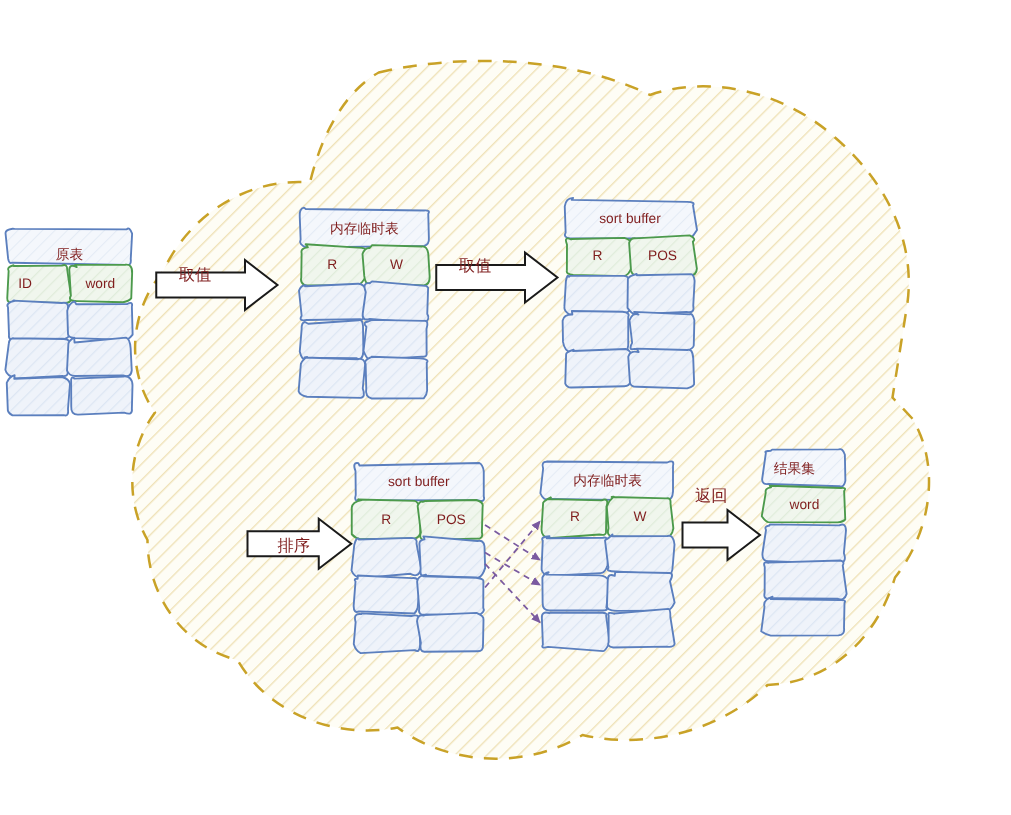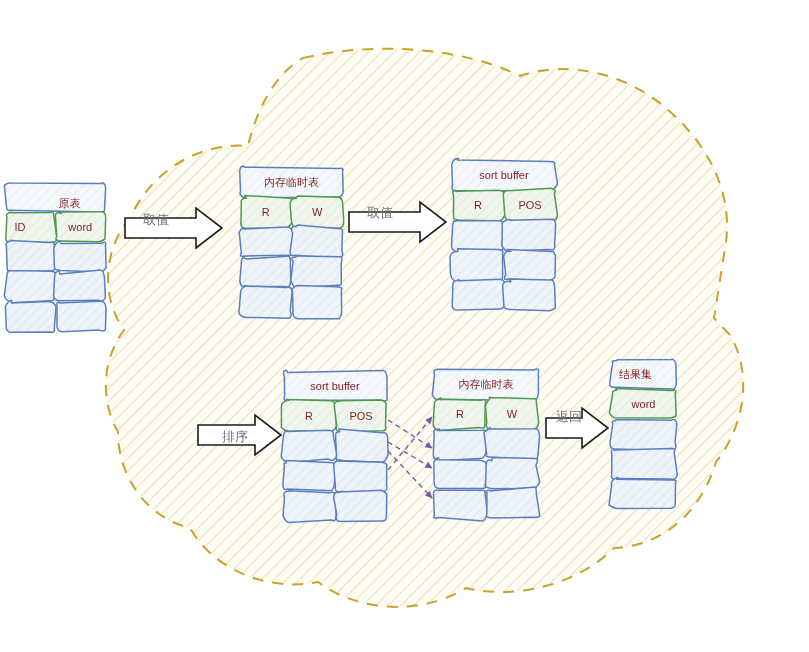--- a/index.html
+++ b/index.html
@@ -33,21 +33,21 @@
     align-items: center;
     justify-content: center;
     font-size: 11px;
     color: #7f1d1d;
     pointer-events: none;
     white-space: nowrap;
   }
   .arrow-label {
     position: absolute;
     font-size: 13px;
-    color: #737373;
+    color: #7f1d1d;
     white-space: nowrap;
   }
 </style>
 </head>
 <body>
 
 <div id="stage">
 
   <svg class="layer" viewBox="0 0 809 652">
     <defs>
@@ -163,36 +163,36 @@
     </svg>
 
   <svg class="layer" id="arrows-svg" viewBox="0 0 809 652">
       <path d="M 125 218 L 196 218 L 196 208 L 222 228 L 196 248 L 196 238 L 125 238 Z" fill="#ffffff" stroke="#1a1a1a" stroke-width="1.6" stroke-linejoin="miter"></path>
       <path d="M 349 212 L 420 212 L 420 202 L 446 222 L 420 242 L 420 232 L 349 232 Z" fill="#ffffff" stroke="#1a1a1a" stroke-width="1.6" stroke-linejoin="miter"></path>
       <path d="M 198 425 L 255 425 L 255 415 L 281 435 L 255 455 L 255 445 L 198 445 Z" fill="#ffffff" stroke="#1a1a1a" stroke-width="1.6" stroke-linejoin="miter"></path>
       <path d="M 546 418 L 582 418 L 582 408 L 608 428 L 582 448 L 582 438 L 546 438 Z" fill="#ffffff" stroke="#1a1a1a" stroke-width="1.6" stroke-linejoin="miter"></path>
     </svg>
 
   <div id="text-layer">
-      <div class="cell-text" style="left: 20px; top: 182px; width: 99px; height: 42px;">原表</div>
+      <div class="cell-text" style="left: 6px; top: 182px; width: 99px; height: 42px;">原表</div>
       <div class="cell-text" style="left: 6px; top: 212px; width: 28px; height: 30px;">ID</div>
       <div class="cell-text" style="left: 55.5px; top: 212px; width: 49.5px; height: 30px;">word</div>
       <div class="cell-text" style="left: 240px; top: 167px; width: 103px; height: 30px;">内存临时表</div>
       <div class="cell-text" style="left: 240px; top: 197px; width: 51.5px; height: 30px;">R</div>
       <div class="cell-text" style="left: 291.5px; top: 197px; width: 51.5px; height: 30px;">W</div>
       <div class="cell-text" style="left: 452px; top: 160px; width: 104px; height: 30px;">sort buffer</div>
       <div class="cell-text" style="left: 452px; top: 190px; width: 52px; height: 30px;">R</div>
       <div class="cell-text" style="left: 504px; top: 190px; width: 52px; height: 30px;">POS</div>
       <div class="cell-text" style="left: 283px; top: 371px; width: 104px; height: 30px;">sort buffer</div>
       <div class="cell-text" style="left: 283px; top: 401px; width: 52px; height: 30px;">R</div>
       <div class="cell-text" style="left: 335px; top: 401px; width: 52px; height: 30px;">POS</div>
       <div class="cell-text" style="left: 434px; top: 369px; width: 104px; height: 30px;">内存临时表</div>
       <div class="cell-text" style="left: 434px; top: 399px; width: 52px; height: 30px;">R</div>
       <div class="cell-text" style="left: 486px; top: 399px; width: 52px; height: 30px;">W</div>
       <div class="cell-text" style="left: 611px; top: 359px; width: 49px; height: 30px;">结果集</div>
       <div class="cell-text" style="left: 611px; top: 389px; width: 65px; height: 30px;">word</div>
       <div class="arrow-label" style="left: 143px; top: 211px;">取值</div>
       <div class="arrow-label" style="left: 367px; top: 204px;">取值</div>
       <div class="arrow-label" style="left: 222px; top: 428px;">排序</div>
-      <div class="arrow-label" style="left: 556px; top: 408px;">返回</div>
+      <div class="arrow-label" style="left: 556px; top: 388px;">返回</div>
     </div>
 
 </div>
 
 </body></html>

